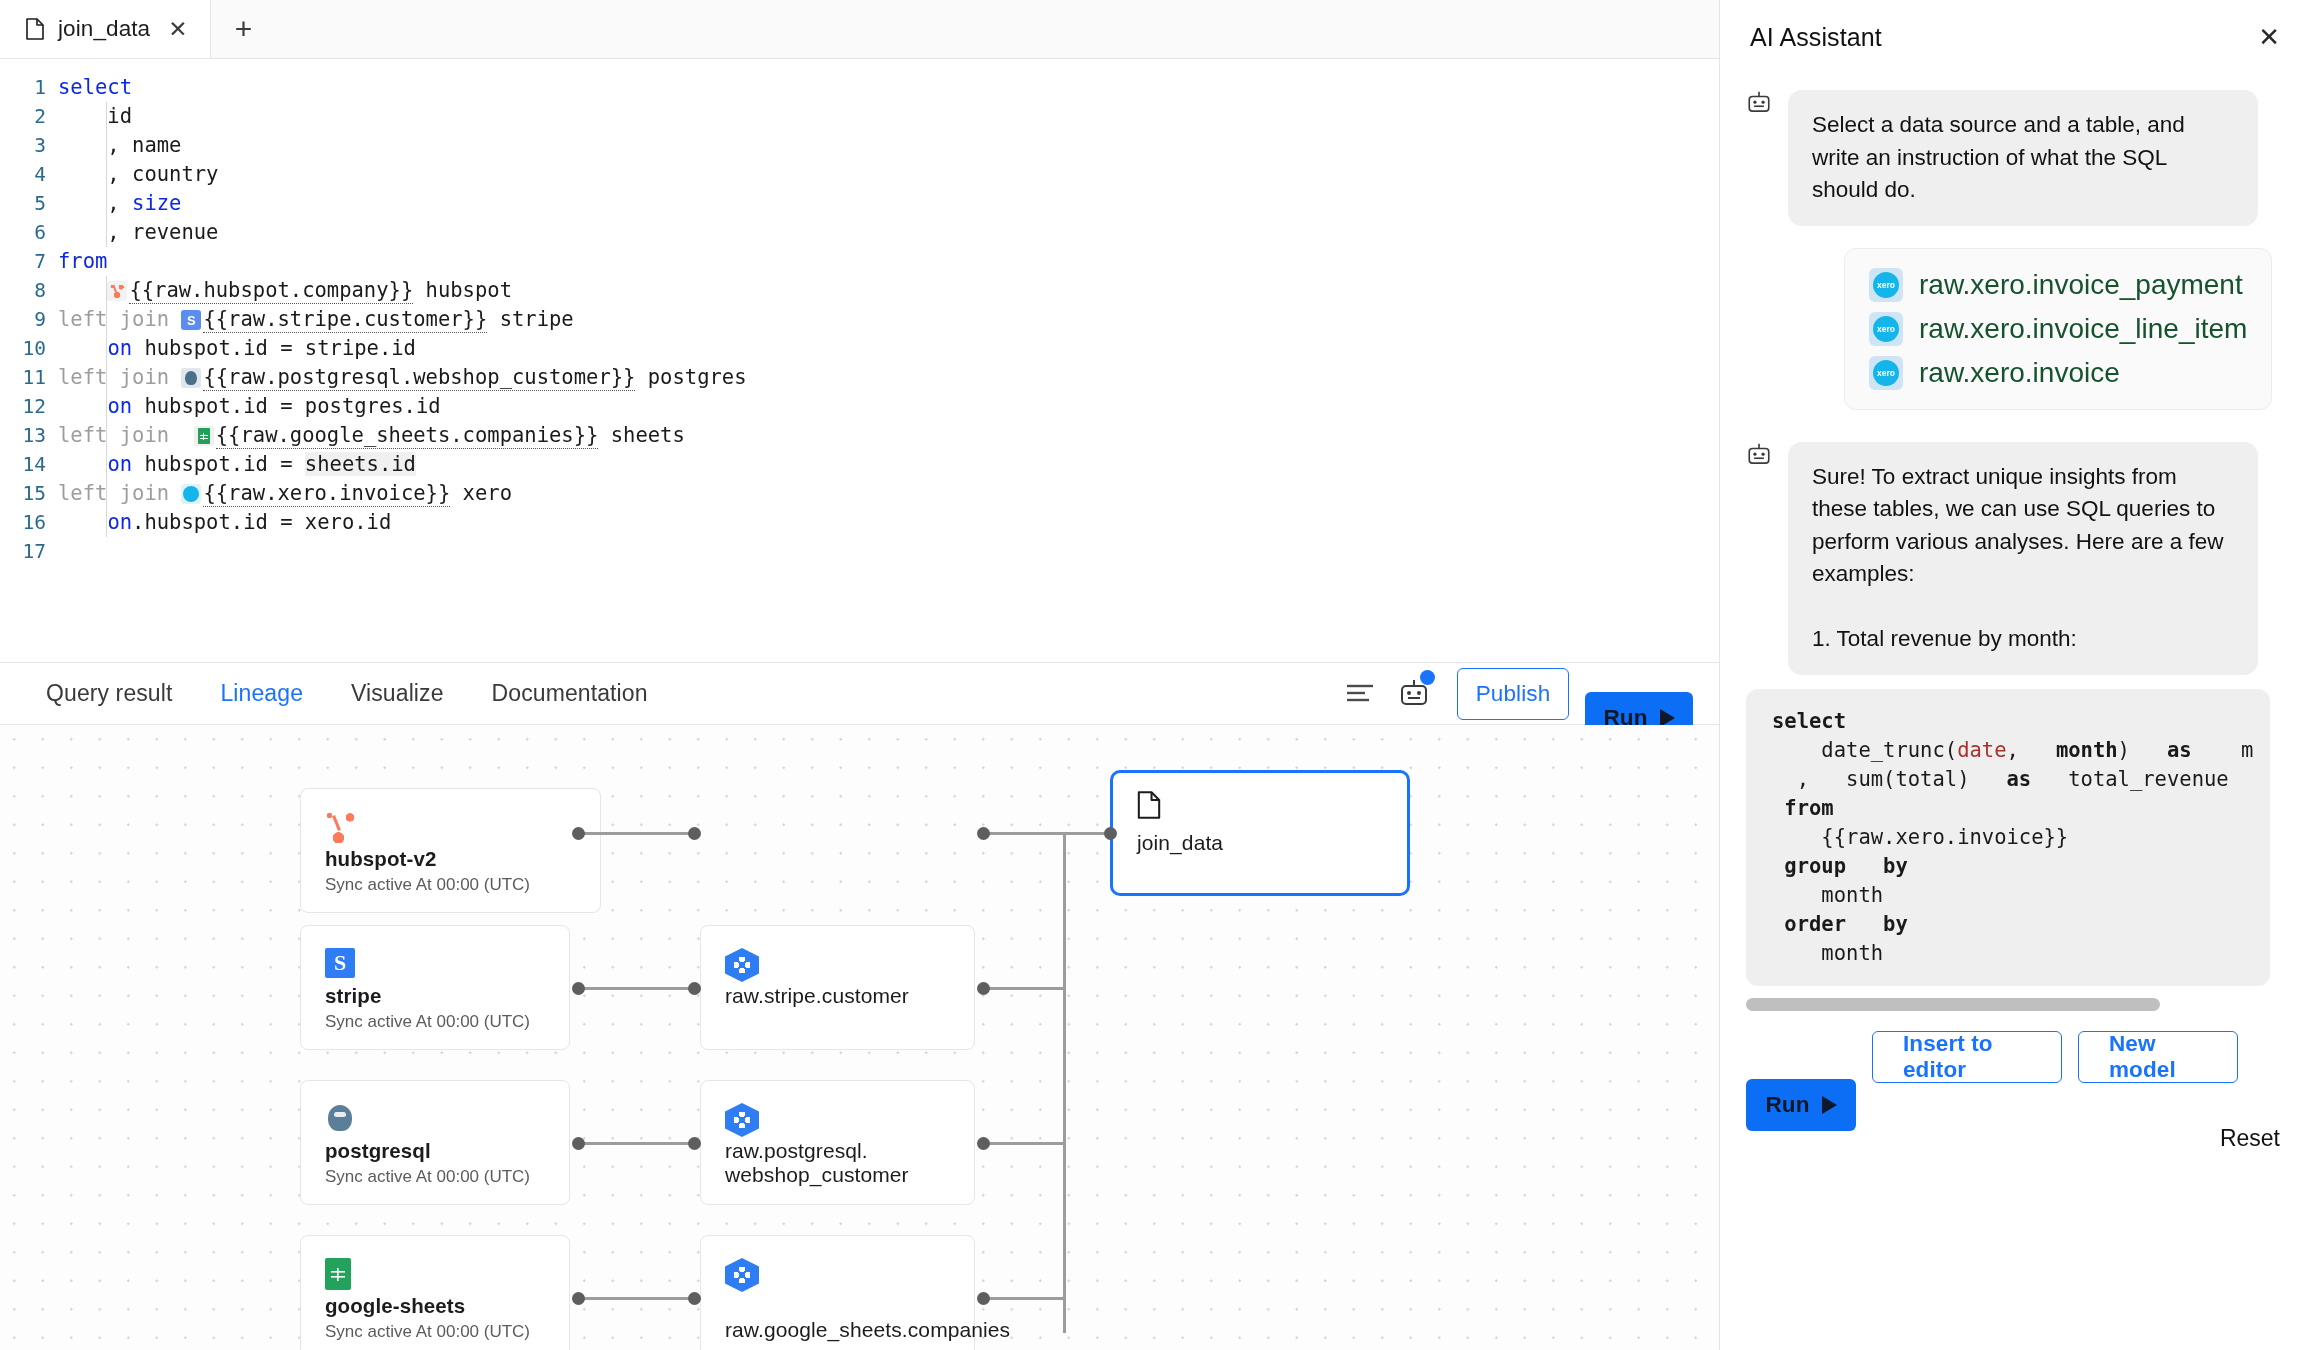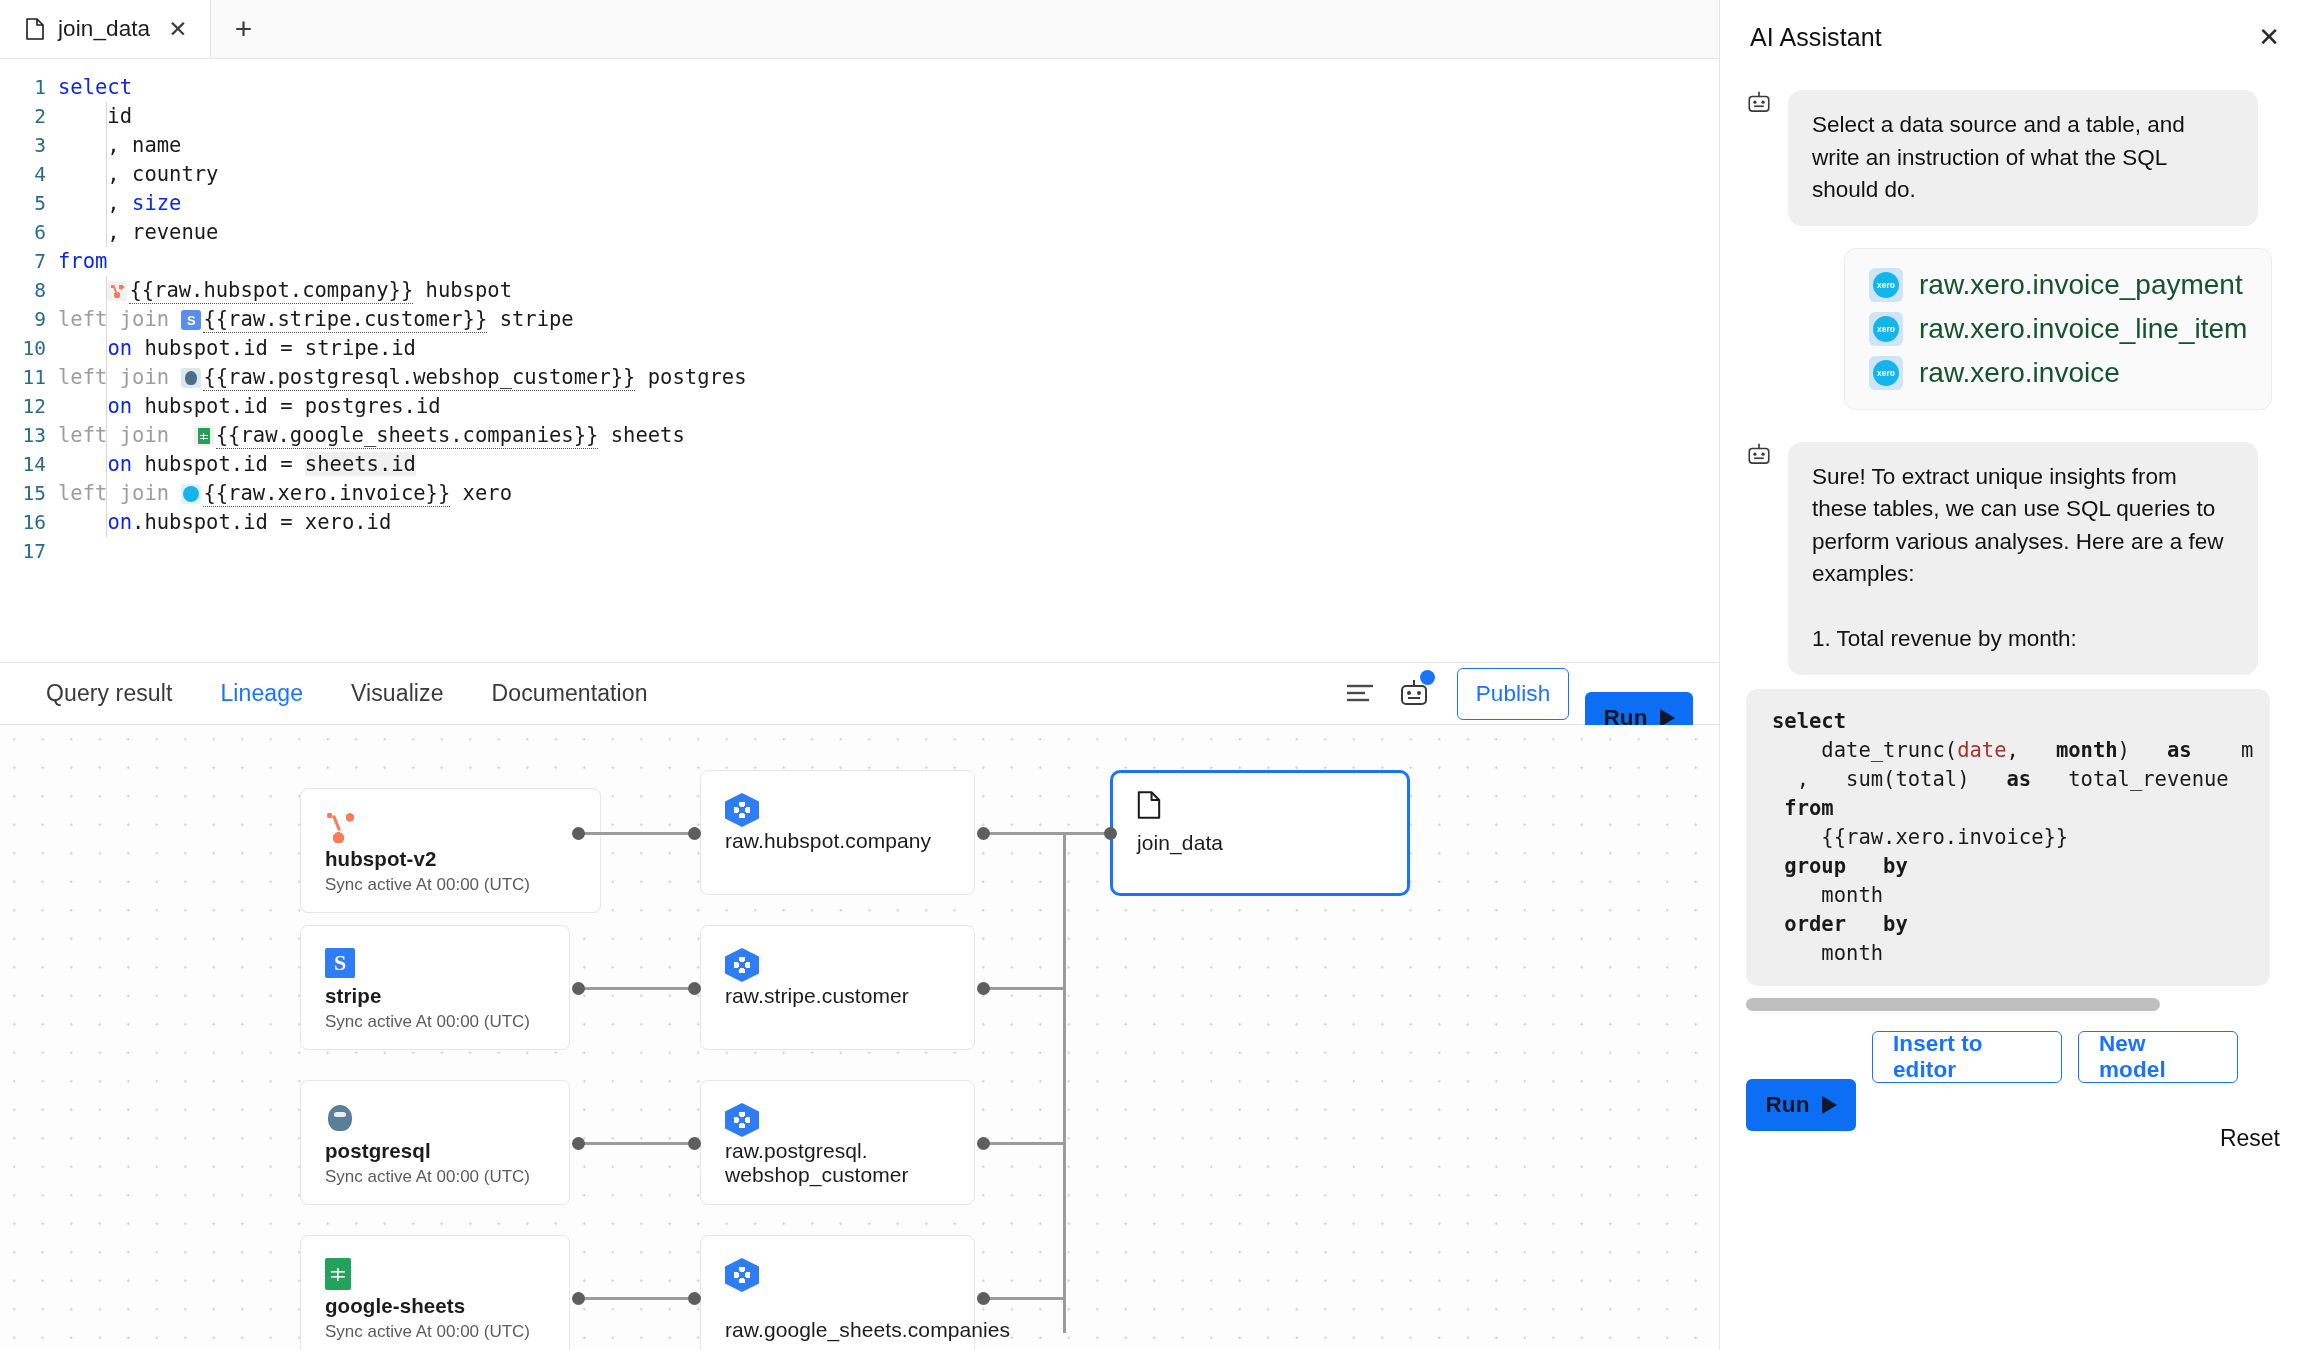--- a/index.html
+++ b/index.html
@@ -136,21 +136,21 @@
     width: 54px; height: 48px; display: flex; align-items: center;
     justify-content: center; cursor: pointer; position: relative;
   }
   .dot-badge {
     position: absolute; top: 0px; right: 6px;
     width: 15px; height: 15px; border-radius: 50%; background: #1a73ff;
   }
   .btn {
     height: 52px; border-radius: 6px; font-size: 22.5px;
     display: inline-flex; align-items: center; justify-content: center;
-    gap: 12px; cursor: pointer; padding: 0 20px; letter-spacing: .1px;
+    gap: 12px; cursor: pointer; padding: 0 30px; letter-spacing: .1px;
   }
   .btn-outline { border: 1.4px solid #1a73ff; color: #1a73ff; background: #fff; }
   .btn-primary { background: #0b6ef5; color: #0f172a; border: none; font-weight: 600; margin-top: 48px; }
   .play { width: 0; height: 0; border-left: 15px solid currentColor;
           border-top: 9px solid transparent; border-bottom: 9px solid transparent; }
 
   
   .lineage {
     flex: 1 1 auto; position: relative; overflow: hidden;
     background-color: #fdfdfd;
@@ -431,24 +431,20 @@
           <span class="n-ico ico-pg"></span>
           <span class="n-title">postgresql</span>
           <span class="n-sub">Sync active  At 00:00 (UTC)</span>
         </div>
         <div class="lnode" style="left:300px;top:510px;width:270px;height:125px">
           <span class="n-ico ico-gs"></span>
           <span class="n-title">google-sheets</span>
           <span class="n-sub">Sync active  At 00:00 (UTC)</span>
         </div>
 
-        <div class="lnode" style="left:700px;top:45px;width:275px;height:125px">
-          <span class="n-ico ico-hex"></span>
-          <span class="n-title reg">raw.hubspot.company</span>
-        </div>
         <div class="lnode" style="left:700px;top:200px;width:275px;height:125px">
           <span class="n-ico ico-hex"></span>
           <span class="n-title reg">raw.stripe.customer</span>
         </div>
         <div class="lnode" style="left:700px;top:355px;width:275px;height:125px">
           <span class="n-ico ico-hex"></span>
           <span class="n-title reg">raw.postgresql.</span>
           <span class="n-title reg" style="top:82px">webshop_customer</span>
         </div>
         <div class="lnode" style="left:700px;top:510px;width:275px;height:125px">

